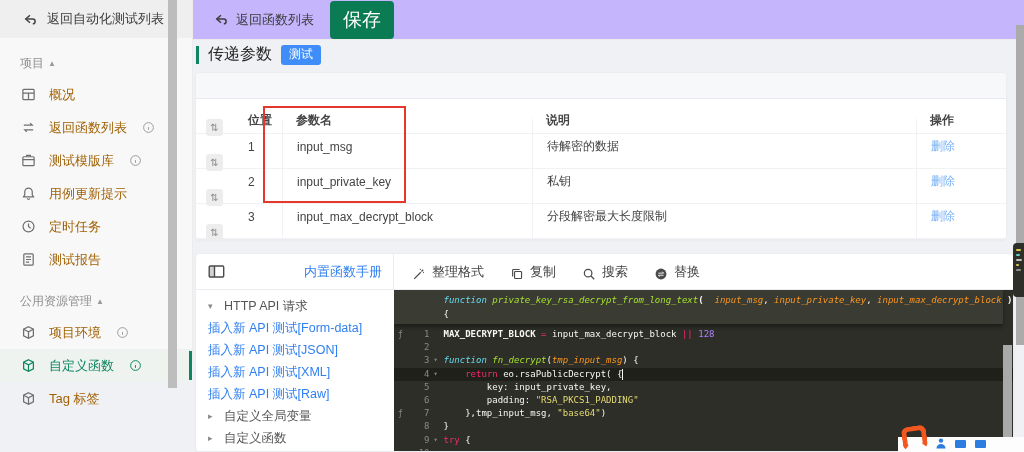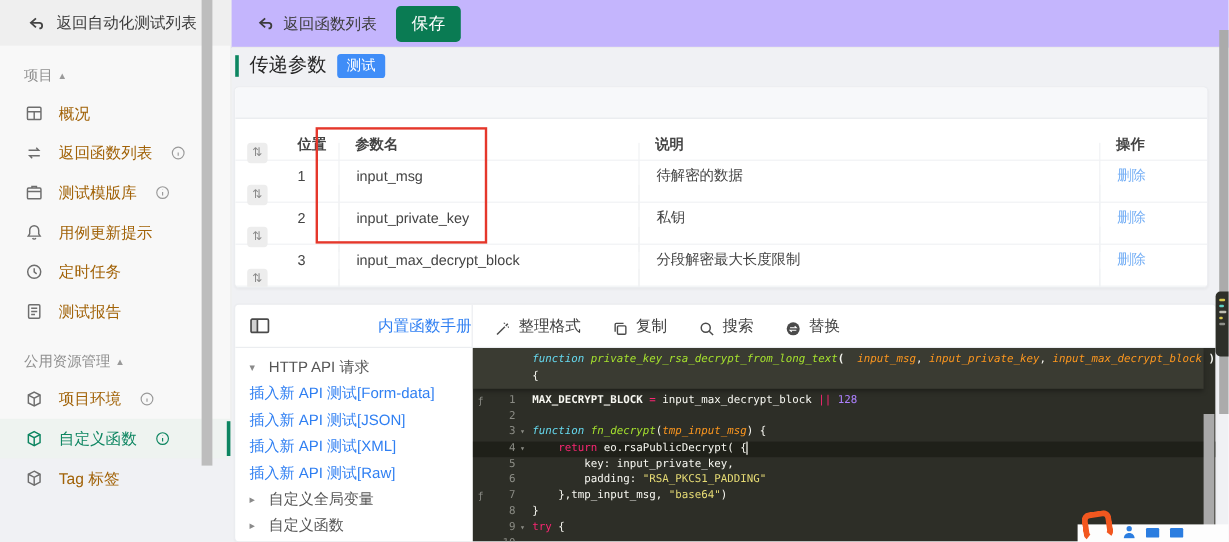--- a/index.html
+++ b/index.html
@@ -30,21 +30,21 @@
     bottom:2px; width:3px; background:#0c8560; }
   .side-scroll { position:absolute; left:168px; top:0; width:9px; height:388px;
     background:#bdbdbd; }
 
   
   .topbar { position:absolute; left:193px; top:0; width:831px; height:40px;
     background:#c4b5fd; border-bottom:1px solid #ececec; display:flex;
     align-items:center; gap:16px; padding-left:20px; }
   .tb-back { display:flex; align-items:center; gap:8px; font-size:13px;
     color:#3c3c3c; cursor:pointer; }
-  .btn-save { background:#0a7b53; color:#fff; font-size:14px; border:none;
+  .btn-save { background:#0a7b53; color:#fff; font-size:19px; border:none;
     border-radius:4px; padding:6px 13px; cursor:pointer; }
 
   
   .sec-title { position:absolute; left:196px; top:44px; display:flex;
     align-items:center; gap:9px; }
   .sec-bar { width:3px; height:18px; background:#0c8560; }
   .sec-text { font-size:16px; color:#262626; }
   .badge { background:#3f8df8; color:#fff; font-size:12px; border-radius:3px;
     padding:1px 8px 2px; }
 
@@ -65,21 +65,21 @@
     text-align:center; cursor:grab; }
   .ph { color:#bcbcbc; }
   .del-link { color:#77b0f5; cursor:pointer; }
   .red-box { position:absolute; left:263px; top:106px; width:143px; height:97px;
     border:2px solid #e5372b; pointer-events:none; }
 
   
   .editor-card { left:195px; top:253px; width:819px; height:199px; overflow:hidden; }
   .ed-toolbar { height:36px; border-bottom:1px solid #ebedf0; display:flex; }
   .ed-tb-left { width:198px; border-right:1px solid #ebedf0; display:flex;
-    align-items:center; justify-content:space-between; padding:0 0 0 12px; }
+    align-items:center; justify-content:space-between; padding:0 11px 0 12px; }
   .manual-link { color:#2f7ff2; font-size:13px; cursor:pointer; }
   .ed-tb-right { flex:1; display:flex; align-items:center; gap:26px; padding-left:18px; }
   .tb-btn { display:flex; align-items:flex-end; gap:6px; font-size:13px;
     color:#3f3f3f; cursor:pointer; }
   .tb-btn .ic { color:#4a4a4a; }
   .ed-body { display:flex; height:163px; }
   .fn-list { width:198px; padding-top:5px; overflow:hidden; }
   .fn-row { height:22px; display:flex; align-items:center; gap:7px;
     padding-left:12px; font-size:12.5px; color:#555; cursor:pointer; }
   .fn-row .chev { font-size:9px; color:#8a8a8a; width:9px; }

